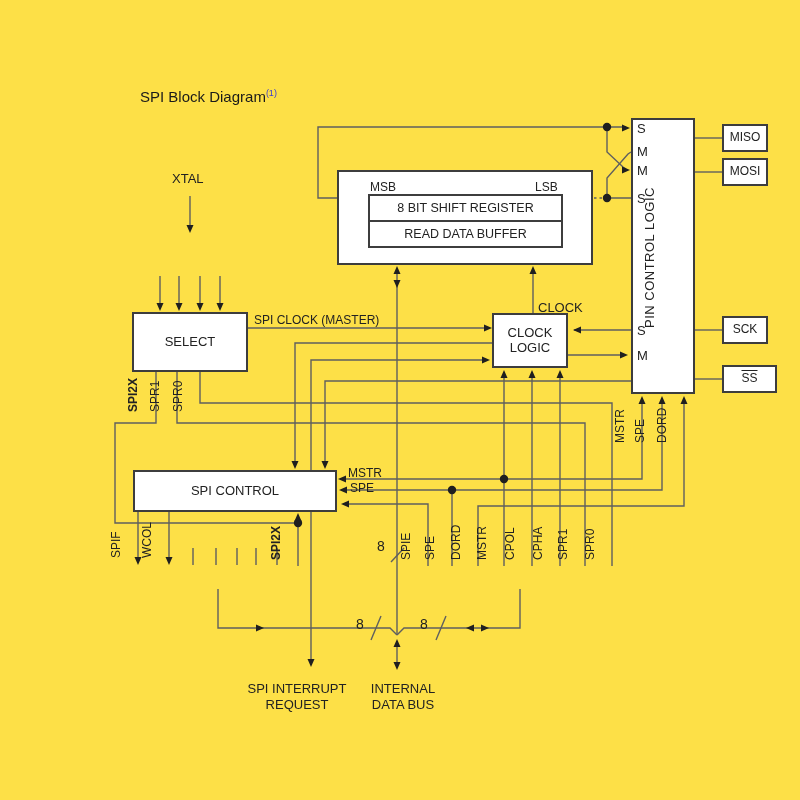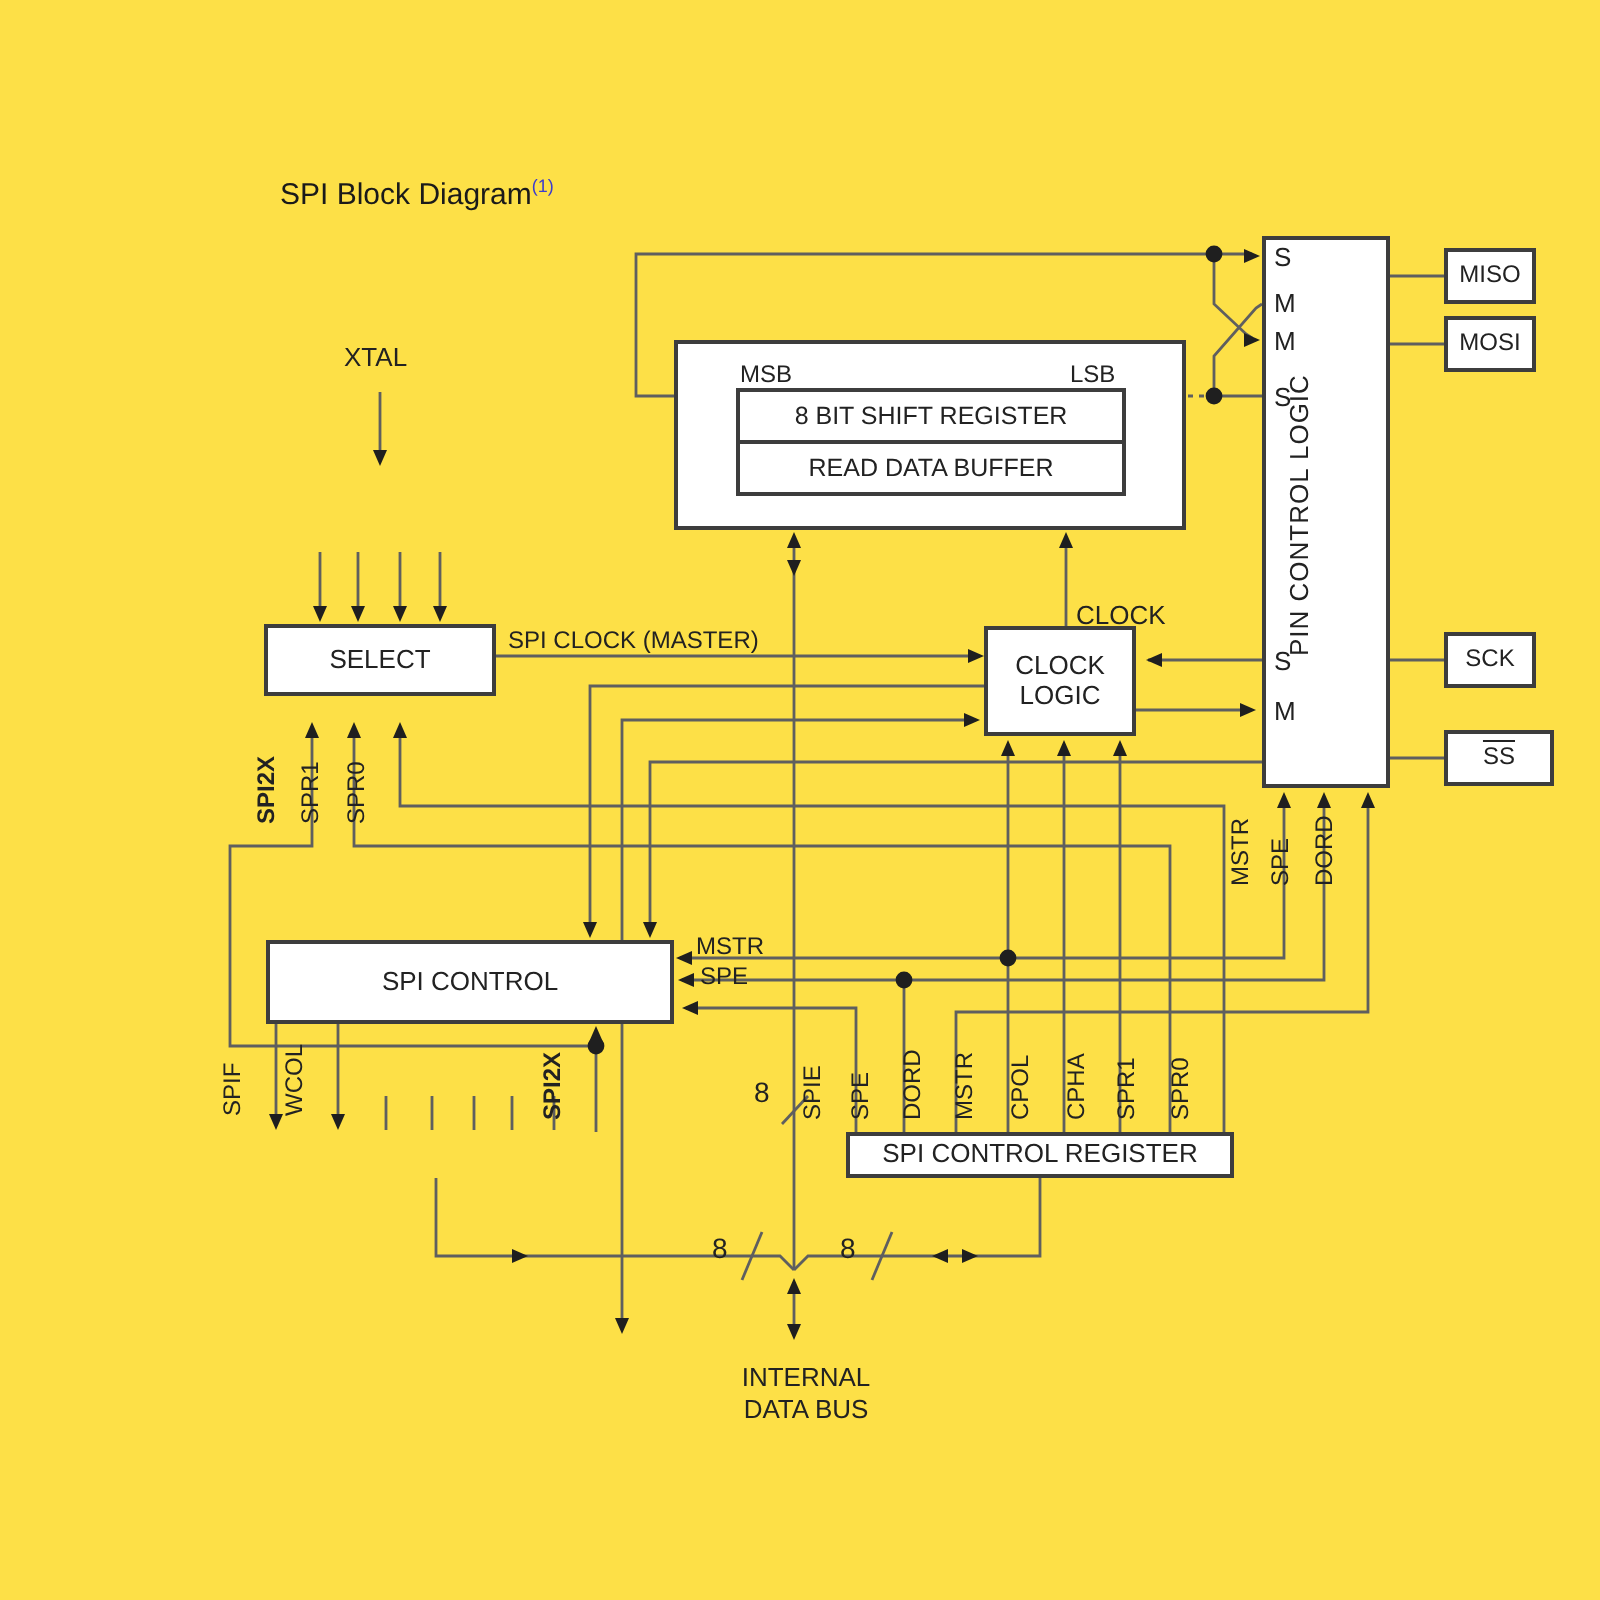--- a/index.html
+++ b/index.html
@@ -122,21 +122,21 @@
   <div class="lbl" style="left:370px;top:180px;">MSB</div>
   <div class="lbl" style="left:535px;top:180px;">LSB</div>
   <div class="lbl f13" style="left:538px;top:300px;">CLOCK</div>
   <div class="lbl" style="left:348px;top:466px;">MSTR</div>
   <div class="lbl" style="left:350px;top:481px;">SPE</div>
   <div class="lbl f14" style="left:356px;top:616px;">8</div>
   <div class="lbl f14" style="left:420px;top:616px;">8</div>
   <div class="lbl f14" style="left:377px;top:538px;">8</div>
 
 
-  <div class="box" style="left:132px;top:312px;width:116px;height:36px;">
+  <div class="box" style="left:132px;top:312px;width:116px;height:60px;">
     <div>SELECT</div>
   </div>
 
   <div class="box" style="left:337px;top:170px;width:256px;height:95px;"></div>
   <div class="box" style="left:368px;top:194px;width:195px;height:54px;padding:0;">
     <div style="width:100%;height:27px;border-bottom:2px solid #3d3d3d;box-sizing:border-box;display:flex;align-items:center;justify-content:center;font-size:12.5px;">8 BIT SHIFT REGISTER</div>
     <div style="width:100%;height:25px;display:flex;align-items:center;justify-content:center;font-size:12.5px;">READ DATA BUFFER</div>
   </div>
 
   <div class="box" style="left:492px;top:313px;width:76px;height:55px;">
@@ -164,23 +164,20 @@
     </div>
   <div class="box pinbox" style="left:722px;top:365px;width:55px;height:28px;">
       <div class="ov">SS</div>
     </div>
 
   <div class="box" style="left:133px;top:470px;width:204px;height:42px;">
     <div>SPI CONTROL</div>
   </div>
 
 
-  <div class="box" style="left:423px;top:566px;width:194px;height:23px;">
-    <div>SPI CONTROL REGISTER</div>
-  </div>
 
   <div class="lbl rot b" style="left:140px;top:399px;">SPI2X</div>
   <div class="lbl rot" style="left:162px;top:399px;">SPR1</div>
   <div class="lbl rot" style="left:185px;top:399px;">SPR0</div>
 
   <div class="lbl rot" style="left:627px;top:430px;">MSTR</div>
   <div class="lbl rot" style="left:647px;top:430px;">SPE</div>
   <div class="lbl rot" style="left:669px;top:430px;">DORD</div>
 
   <div class="lbl rot" style="left:123px;top:545px;">SPIF</div>
@@ -189,18 +186,22 @@
 
   <div class="lbl rot" style="left:413px;top:547px;">SPIE</div>
   <div class="lbl rot" style="left:437px;top:547px;">SPE</div>
   <div class="lbl rot" style="left:463px;top:547px;">DORD</div>
   <div class="lbl rot" style="left:489px;top:547px;">MSTR</div>
   <div class="lbl rot" style="left:517px;top:547px;">CPOL</div>
   <div class="lbl rot" style="left:545px;top:547px;">CPHA</div>
   <div class="lbl rot" style="left:570px;top:547px;">SPR1</div>
   <div class="lbl rot" style="left:597px;top:547px;">SPR0</div>
 
+  <div class="lbl ctr f13" style="left:238px;top:681px;width:118px;line-height:16px;">
+    <div>SPI INTERRUPT</div>
+    <div>REQUEST</div>
+  </div>
   <div class="lbl ctr f13" style="left:357px;top:681px;width:92px;line-height:16px;">
     <div>INTERNAL</div>
     <div>DATA BUS</div>
   </div>
 
 </div>
 
 </body></html>

